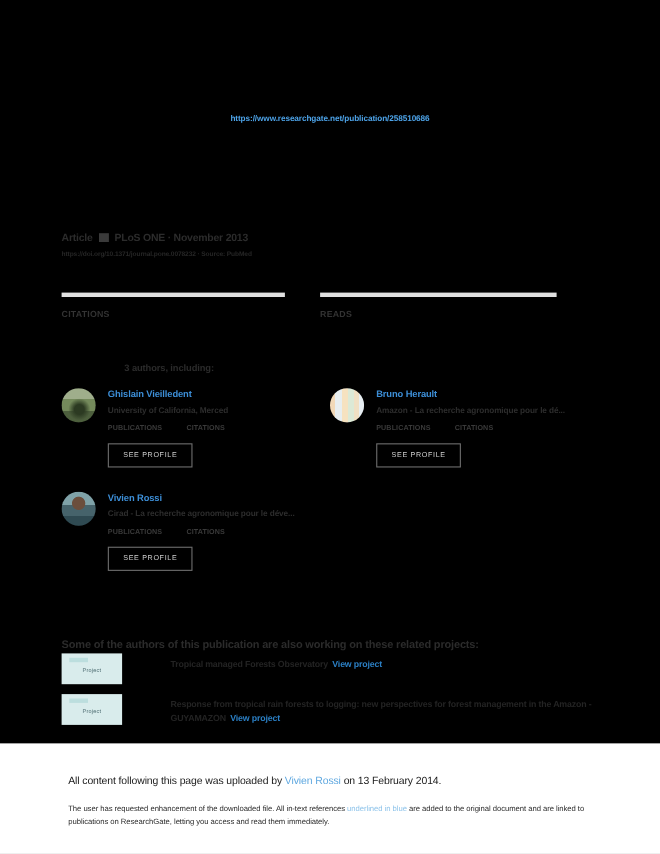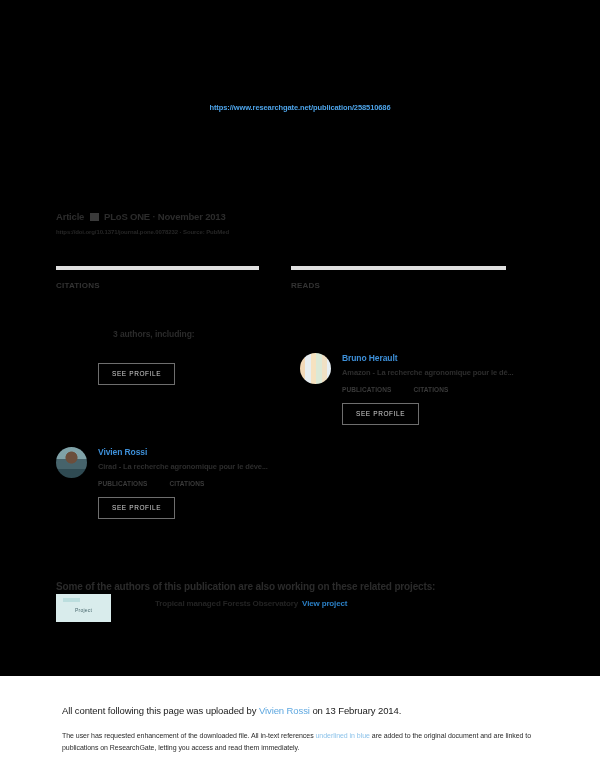--- a/index.html
+++ b/index.html
@@ -346,20 +346,31 @@
       </div>
       <div class="stat-col right">
         <div class="stat-rule"></div>
         <div class="stat-label">READS</div>
       </div>
     </div>
 
     <div class="authors-heading">3 authors, including:</div>
 
     <div class="author-card a1">
+      <div class="author-row">
+        <div class="avatar forest"></div>
+        <div class="author-text">
+          <div class="author-name">Ghislain Vieilledent</div>
+          <div class="author-affil">University of California, Merced</div>
+          <div class="author-stats">
+            <span class="author-stat-label">PUBLICATIONS</span>
+            <span class="author-stat-label">CITATIONS</span>
+          </div>
+        </div>
+      </div>
       <div class="see-profile-btn">SEE PROFILE</div>
     </div>
 
     <div class="author-card a2">
       <div class="author-row">
         <div class="avatar poster"></div>
         <div class="author-text">
           <div class="author-name">Bruno Herault</div>
           <div class="author-affil">Amazon - La recherche agronomique pour le dé...</div>
           <div class="author-stats">
@@ -391,20 +402,29 @@
     <div class="project-item p1">
       <div class="project-thumb">
         <div class="thumb-tab"></div>
         <div class="thumb-label">Project</div>
       </div>
       <div class="project-text">
         <span>Tropical managed Forests Observatory</span><span class="project-link">View project</span>
       </div>
     </div>
 
+    <div class="project-item p2">
+      <div class="project-thumb">
+        <div class="thumb-tab"></div>
+        <div class="thumb-label">Project</div>
+      </div>
+      <div class="project-text">
+        <span>Response from tropical rain forests to logging: new perspectives for forest management in the Amazon - GUYAMAZON</span><span class="project-link">View project</span>
+      </div>
+    </div>
 
   </div>
 
   <div class="footer">
     <div class="footer-main">
       <span>All content following this page was uploaded by </span><span class="flink">Vivien Rossi</span><span> on 13 February 2014.</span>
     </div>
     <div class="footer-sub">
       <span>The user has requested enhancement of the downloaded file. All in-text references </span><span class="flink-blue">underlined in blue</span><span> are added to the original document and are linked to publications on ResearchGate, letting you access and read them immediately.</span>
     </div>

